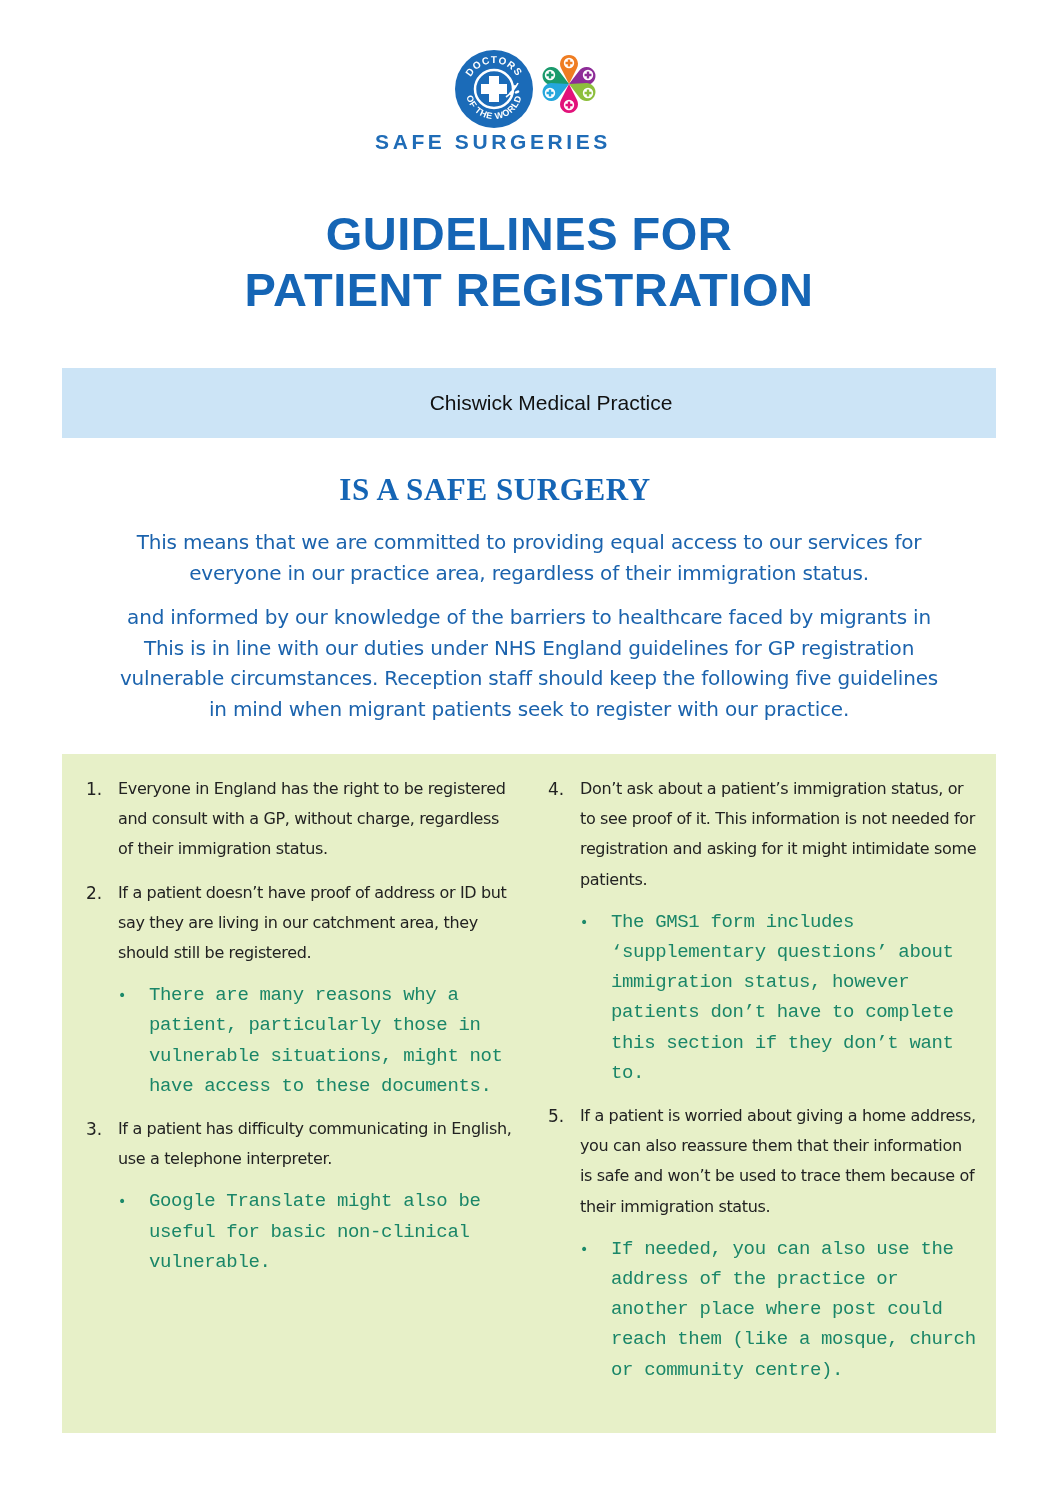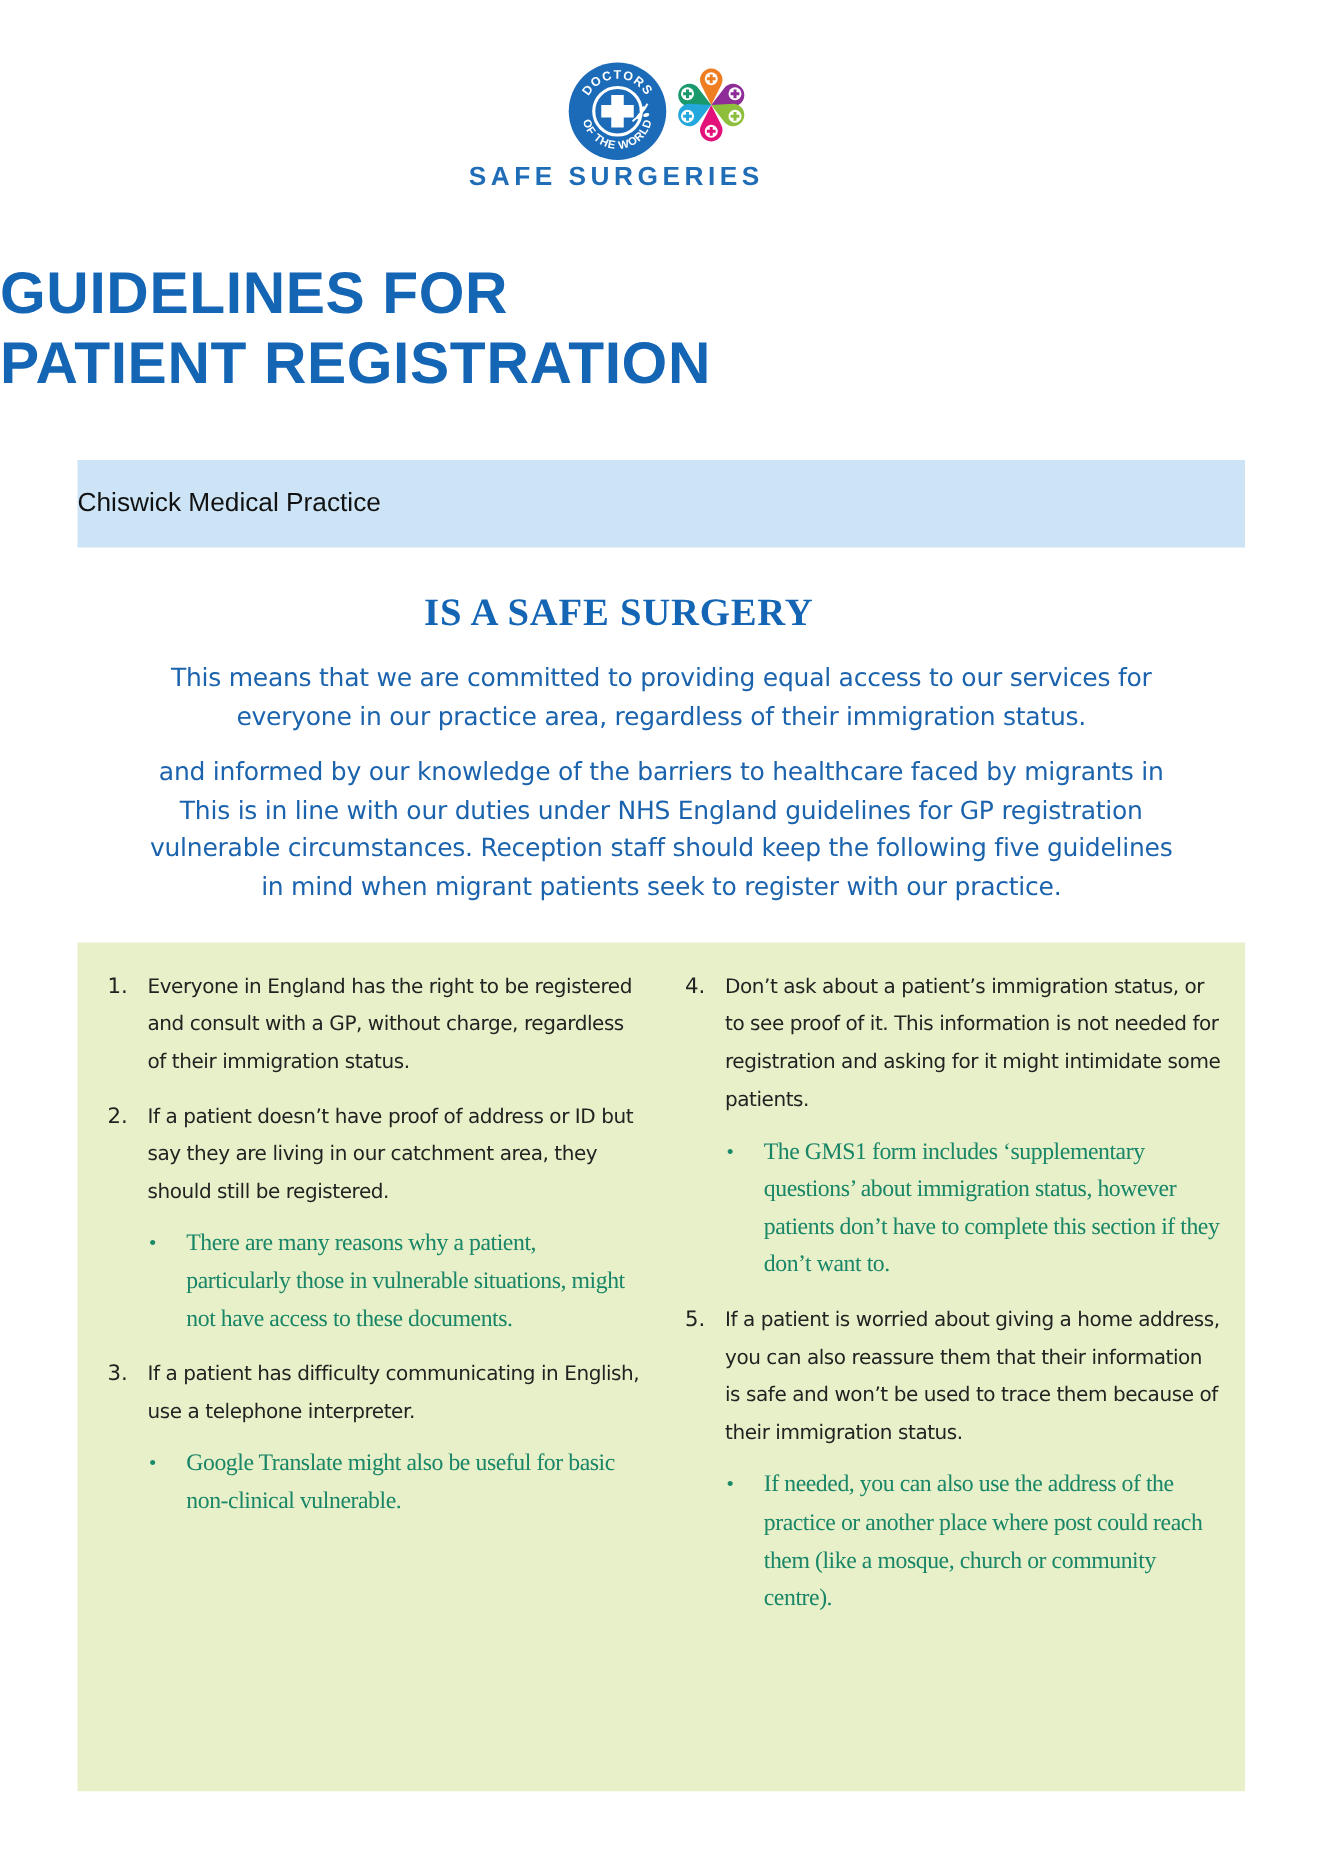--- a/index.html
+++ b/index.html
@@ -11,29 +11,29 @@
     .dotw-badge { position: absolute; left: 454px; top: 49px; width: 80px; height: 80px; }
     .flower { position: absolute; left: 534px; top: 48px; width: 70px; height: 72px; }
     .logo-word {
       position: absolute; left: 0; width: 986px; top: 130px; text-align: center;
       font-family: "Liberation Sans", sans-serif; font-weight: 700; font-size: 21px;
       letter-spacing: 3.6px; color: #1f6cb7;
     }
 
     
     .title {
-      position: absolute; left: 0; width: 1058px; top: 206px; 
+      position: absolute; left: 0; width: 1058px; top: 206px; text-align: center;
       font-family: "Liberation Sans", sans-serif; font-weight: 700; color: #1565b5;
       font-size: 47px; line-height: 56px; letter-spacing: 0.5px;
     }
 
     
     .banner {
       position: absolute; left: 62px; top: 368px; width: 934px; height: 70px;
-      background: #cce4f6; display: flex; align-items: center; 
+      background: #cce4f6; display: flex; align-items: center; justify-content: center; padding-left: 44px;
     }
     .banner span { font-family: "Liberation Sans", sans-serif; font-size: 21px; color: #111; }
 
     
     .subtitle {
       position: absolute; left: 0; width: 966px; top: 472px; text-align: center;
       font-family: Liberation Serif, serif; font-weight: 700; color: #1565b5;
       font-size: 31px; letter-spacing: 0.6px; padding-left: 24px;
     }
     .intro {
@@ -60,21 +60,21 @@
     }
     .item-text {
       font-family: "DejaVu Sans", sans-serif; font-size: 16px; line-height: 30.2px; color: #222;
       letter-spacing: -0.35px;
     }
     .sub { position: relative; padding-left: 63px; margin-top: 12px; }
     .bullet {
       position: absolute; left: 32px; top: 0; font-size: 14px; line-height: 30.2px; color: #1c8a6a;
     }
     .sub-text {
-      font-family: Liberation Serif, serif; font-size: 19px; line-height: 30.2px; color: #1a8668;
+      font-family: Liberation Mono, monospace; font-size: 19px; line-height: 30.2px; color: #1a8668;
       letter-spacing: -0.35px;
     }
   </style>
 </head>
 <body>
 
 <div class="logo">
   <svg class="dotw-badge" viewBox="0 0 80 80">
     <circle cx="40" cy="40" r="39" fill="#1b6bb8"></circle>
     <circle cx="40" cy="40" r="19" fill="none" stroke="#ffffff" stroke-width="2.5"></circle>

